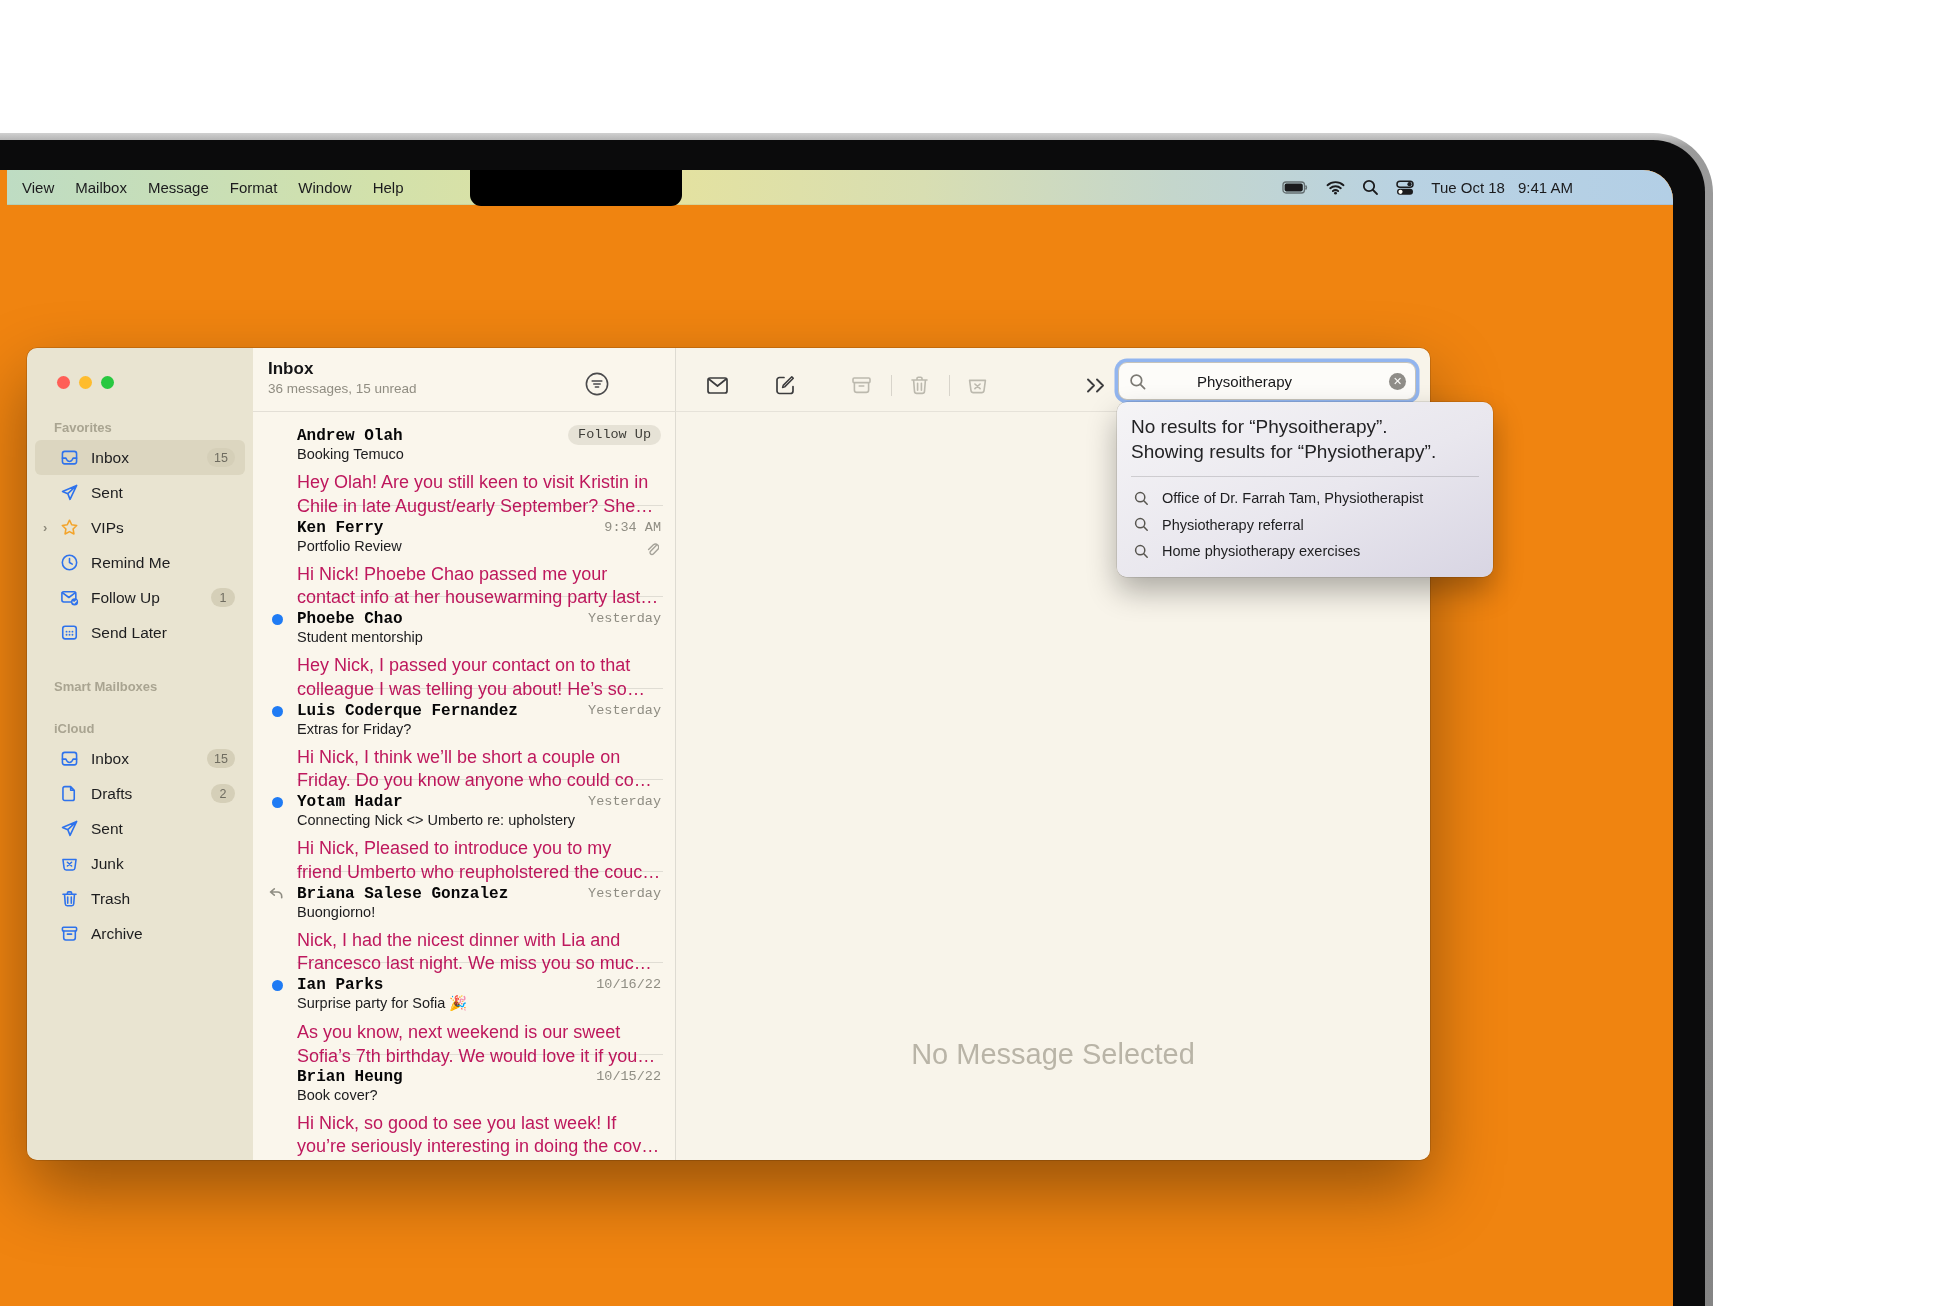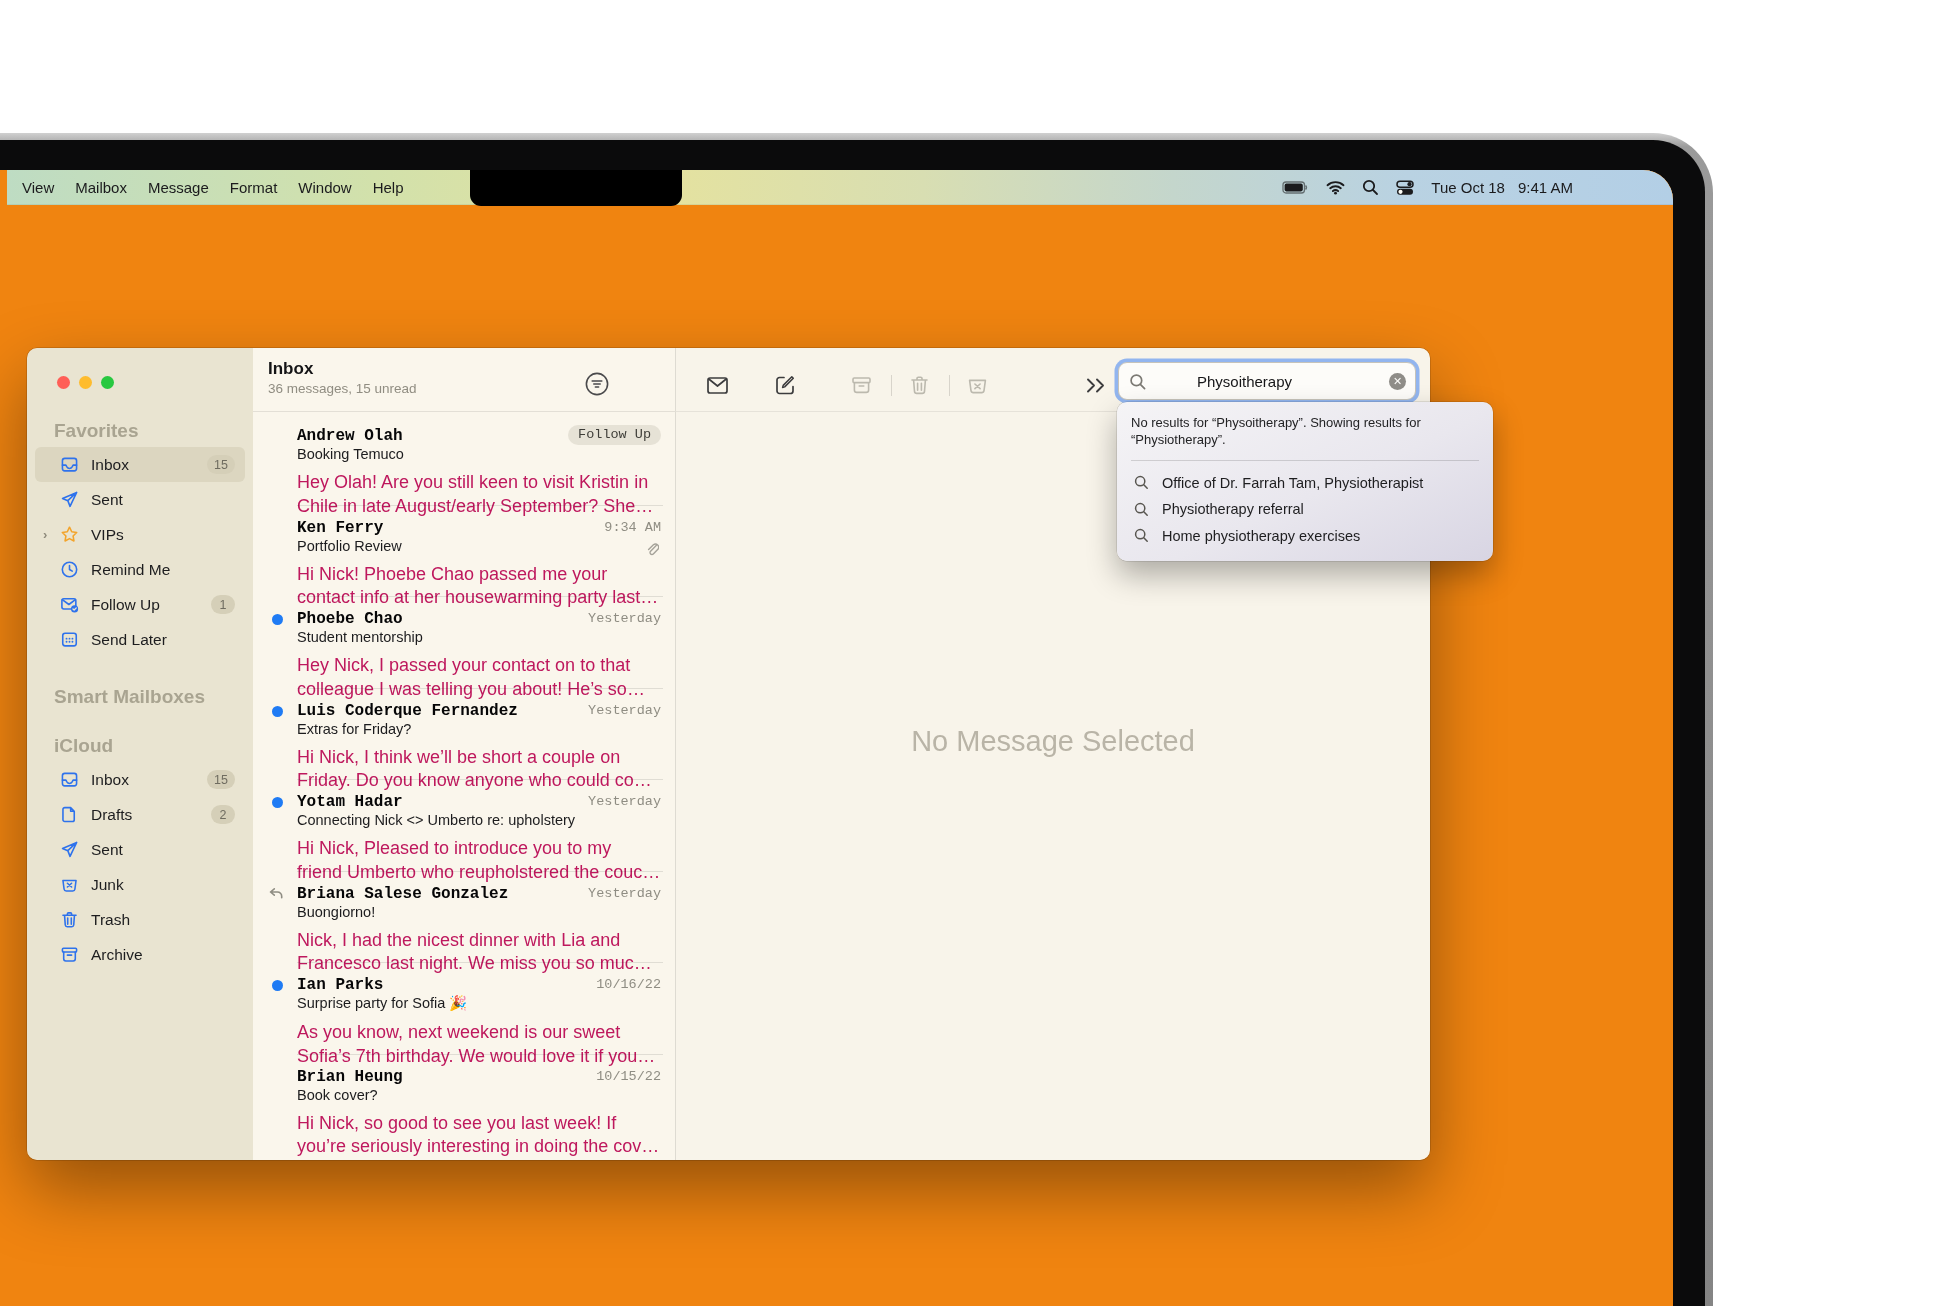--- a/index.html
+++ b/index.html
@@ -43,21 +43,21 @@
   .mail-window { position:absolute; left:27px; top:178px; width:1403px; height:812px; z-index:10;
     border-radius:10px; overflow:hidden;
     box-shadow:0 0 0 0.5px rgba(0,0,0,.25), 0 30px 70px rgba(0,0,0,.38);
     display:grid; grid-template-columns:226px 422px 1fr; grid-template-rows:64px 1fr; }
 
   
   .sidebar { grid-row:1 / span 2; background:#e9e4d1; position:relative; padding-top:72px; }
   .traffic { position:absolute; top:28px; left:30px; display:flex; gap:9px; }
   .tl { width:13px; height:13px; border-radius:50%; }
   .tl.red{background:#ff5f57}.tl.yellow{background:#febc2e}.tl.green{background:#28c840}
-  .sb-title { margin:0 0 5px 27px; font-size:19px; font-weight:700; color:#a9a491; }
+  .sb-title { margin:0 0 5px 27px; font-size:13px; font-weight:700; color:#a9a491; }
   .sb-title.gap1{ margin-top:29px; } .sb-title.gap2{ margin-top:27px; }
   .sb-row { position:relative; height:35px; margin:0 8px; border-radius:6px;
             display:flex; align-items:center; font-size:15.5px; color:#1d1d1f; }
   .sb-row.selected { background:#dcd6c0; }
   .sb-chev { position:absolute; left:8px; width:12px; font-size:13px; color:#8e8a7b; font-weight:700; }
   .sb-icon { position:absolute; left:25px; width:19px; height:19px; display:flex; }
   .sb-label { margin-left:56px; }
   .sb-badge { margin-left:auto; margin-right:10px; min-width:24px; height:19px; padding:0 7px;
               background:#d5cfb8; border-radius:10px; font-size:12.5px; color:#6f6c60;
               display:flex; align-items:center; justify-content:center; }
@@ -96,29 +96,29 @@
     background:#fdfcf9; border:1px solid #c6c3ba; border-radius:9px;
     box-shadow:0 0 0 3.5px rgba(112,160,240,.75); }
   .search-field input { position:absolute; inset:0; border:none; outline:none; background:transparent;
     padding:0 34px 0 34px; font-size:15px; color:#161618; font-family:inherit;margin-left:44px; }
   .search-mag { position:absolute; left:10px; top:10px; display:flex; }
   .clear-btn { position:absolute; right:9px; top:10px; width:17px; height:17px; border-radius:50%;
     background:#8f8d88; color:#fdfcf9; font-size:11px; line-height:17px; text-align:center; cursor:pointer; }
 
   
   .main-col { grid-column:3; background:#f8f4ea; border-left:1px solid rgba(0,0,0,.10);
-              display:flex; align-items:center; justify-content:center; padding-bottom:89px; }
+              display:flex; align-items:flex-end; justify-content:center; padding-bottom:89px; }
   .empty-text { font-size:29px; color:#b9b4a7; }
 
   
   .popover { position:absolute; left:1117px; top:232px; width:376px; z-index:40;
     background:linear-gradient(155deg,#f5f4f6 0%,#e9e7ee 55%,#d8d5e3 100%);
     border-radius:10px; padding:12px 14px 12px;
     box-shadow:0 0 0 0.5px rgba(0,0,0,.18), 0 14px 30px rgba(0,0,0,.30); }
-  .notice { font-size:13px; color:#232325; line-height:1.32; max-width:330px; }
+  .notice { font-size:19px; color:#232325; line-height:1.32; max-width:330px; }
   .pop-div { height:1px; background:rgba(0,0,0,.14); margin:12px 0 8px; }
   .sugg-row { display:flex; align-items:center; gap:13px; height:26.5px; padding-left:3px;
               font-size:14.5px; color:#1e1e20; cursor:default; }
   .sugg-row .s-ic { display:flex; flex:0 0 14px; }
 </style>
 </head>
 <body>
 
 <div class="stage">
   <div class="lid-rim"></div>

